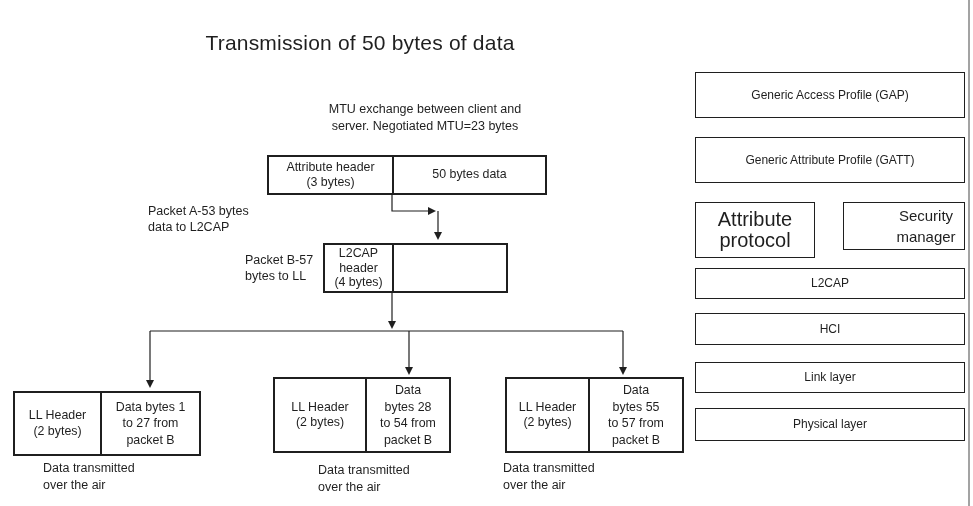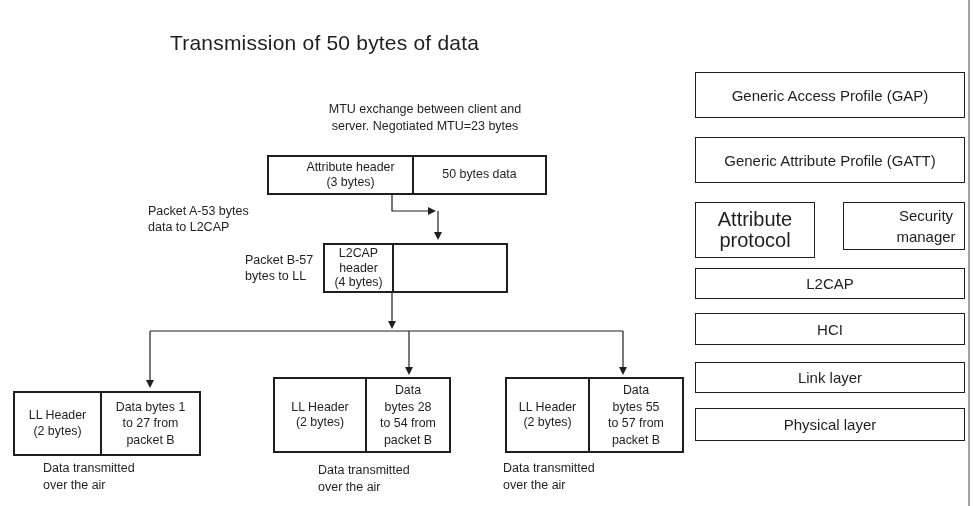--- a/index.html
+++ b/index.html
@@ -8,39 +8,39 @@
     --background:#ffffff;
   }
   html,body{margin:0;padding:0;background:#fff;}
   .screen{
     position:relative;width:973px;height:506px;overflow:hidden;
     background:var(--background);
     font-family:"Liberation Sans",sans-serif;
     color:var(--ink);
   }
   .abs{position:absolute;}
-  .title{font-size:21px;letter-spacing:.2px;}
+  .title{font-size:21px;text-align:center;letter-spacing:.2px;}
   .note{font-size:12.5px;line-height:17px;text-align:center;}
   .lbl{font-size:12.5px;line-height:16px;text-align:left;white-space:nowrap;}
   .pktbox{
     box-sizing:border-box;border:2px solid var(--ink);
     display:flex;flex-direction:row;background:#fff;
   }
   .cell{
     display:flex;flex-direction:column;justify-content:center;align-items:center;
     text-align:center;font-size:12.4px;line-height:15.5px;box-sizing:border-box;
   }
   .cell.divider{border-right:2px solid var(--ink);}
   .cell.tight{line-height:14.5px;}
   .cell.ll-data{line-height:16.5px;}
   .caption{font-size:12.5px;line-height:17px;text-align:left;}
   .stackbox{
     box-sizing:border-box;border:1.5px solid var(--ink);background:#fff;
     display:flex;flex-direction:column;justify-content:center;align-items:center;
-    text-align:center;font-size:15px;line-height:21px;
+    text-align:center;font-size:12px;line-height:21px;
   }
   svg.wires{position:absolute;left:0;top:0;}
   svg.wires path{stroke:var(--ink);stroke-width:1.2;fill:none;}
   svg.wires marker path{fill:var(--ink);stroke:none;}
   .edge-line{background:var(--edge-line);}
 </style>
 </head>
 <body>
 
 <div class="screen">
@@ -64,21 +64,21 @@
 
   <div class="abs note" style="left:290px;top:101px;width:270px;">
     <div>MTU exchange between client and</div>
     <div>server. Negotiated MTU=23 bytes</div>
   </div>
 
   <div class="abs lbl" style="left:148px;top:158px;margin-top:45px;">
     <div>Packet A-53 bytes</div>
     <div>data to L2CAP</div>
   </div>
-  <div class="abs pktbox" style="left:267px;top:155px;width:280px;height:40px;padding-left:20px;">
+  <div class="abs pktbox" style="left:267px;top:155px;width:280px;height:40px;">
     <div class="cell divider" style="width:125px;">
       <div>Attribute header</div>
       <div>(3 bytes)</div>
     </div>
     <div class="cell" style="flex:1;">
       <div>50 bytes data</div>
     </div>
   </div>
 
   <div class="abs lbl" style="left:245px;top:252px;">

